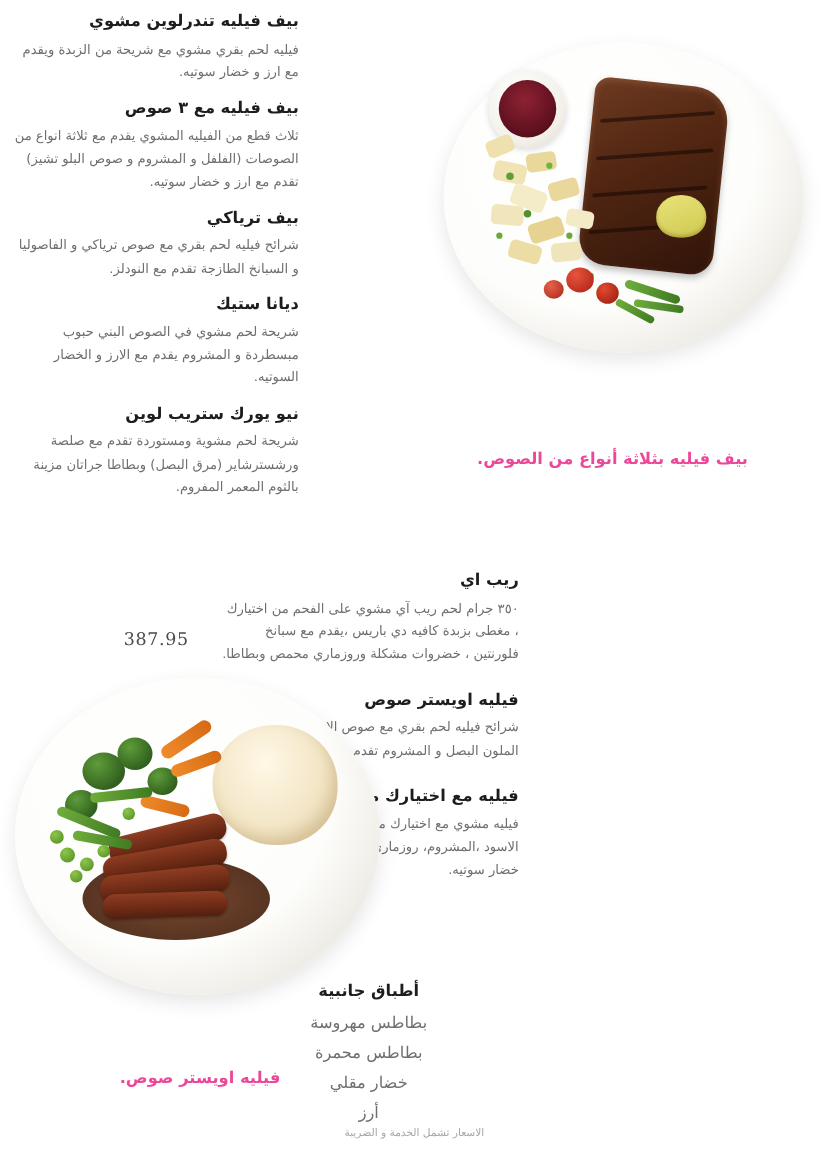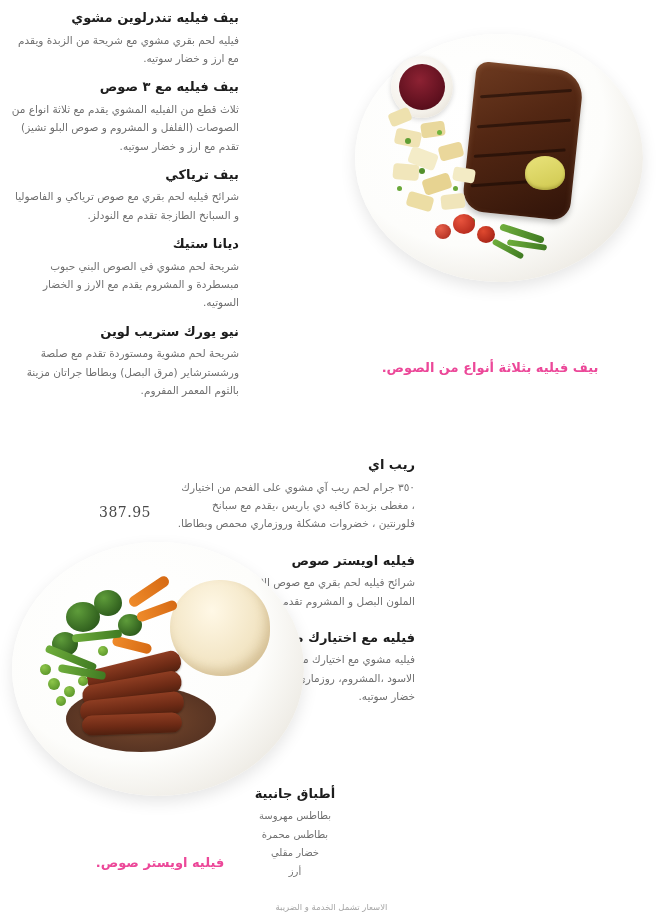--- a/index.html
+++ b/index.html
@@ -214,21 +214,21 @@
     width: 240px;
     text-align: center;
   }
   #sides .sides-title {
     font-size: 13px;
     font-weight: bold;
     color: #1d1d1d;
     margin-bottom: 6px;
   }
   #sides .sides-list {
-    font-size: 10px;
+    font-size: 13px;
     color: #6f6f6f;
     line-height: 1.85;
   }
 
   
   #footer-note {
     position: absolute;
     bottom: 10px;
     right: 0;
     left: 0;

